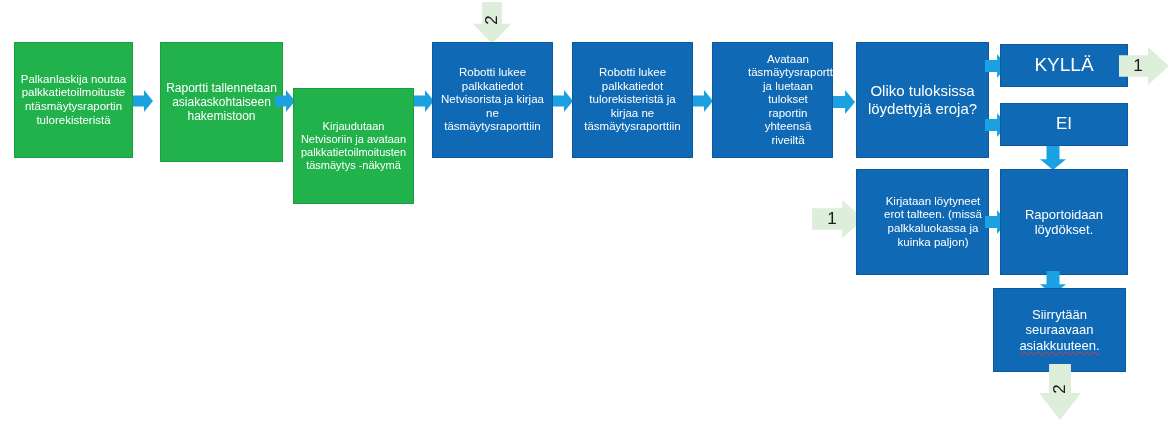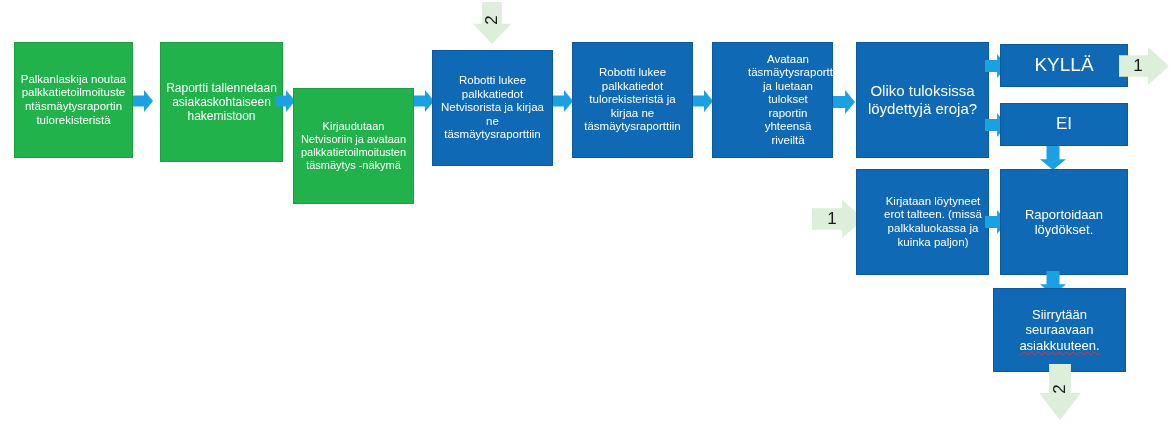--- a/index.html
+++ b/index.html
@@ -114,21 +114,21 @@
   <div class="node green" style="left:293px; top:42px; width:121px; height:116px; font-size:11px;margin-top:46px;">
     <span class="txt">Kirjaudutaan Netvisoriin ja avataan palkkatietoilmoitusten täsmäytys -näkymä</span>
   </div>
 
   <div class="arrow-h" style="left:414px; top:90px; width:20px; height:22px;"></div>
 
   <div class="conn down" style="left:473px; top:2px; width:38px; height:42px;">
     <span class="lbl">2</span>
   </div>
 
-  <div class="node blue" style="left:432px; top:50px; width:121px; height:116px; font-size:11.5px;">
+  <div class="node blue" style="left:432px; top:42px; width:121px; height:116px; font-size:11.5px;">
     <span class="txt">Robotti lukee palkkatiedot Netvisorista ja kirjaa ne täsmäytysraporttiin</span>
   </div>
 
   <div class="arrow-h" style="left:553px; top:90px; width:20px; height:22px;"></div>
 
   <div class="node blue" style="left:572px; top:42px; width:121px; height:116px; font-size:11.5px;">
     <span class="txt">Robotti lukee palkkatiedot tulorekisteristä ja kirjaa ne täsmäytysraporttiin</span>
   </div>
 
   <div class="arrow-h" style="left:693px; top:90px; width:20px; height:22px;"></div>

